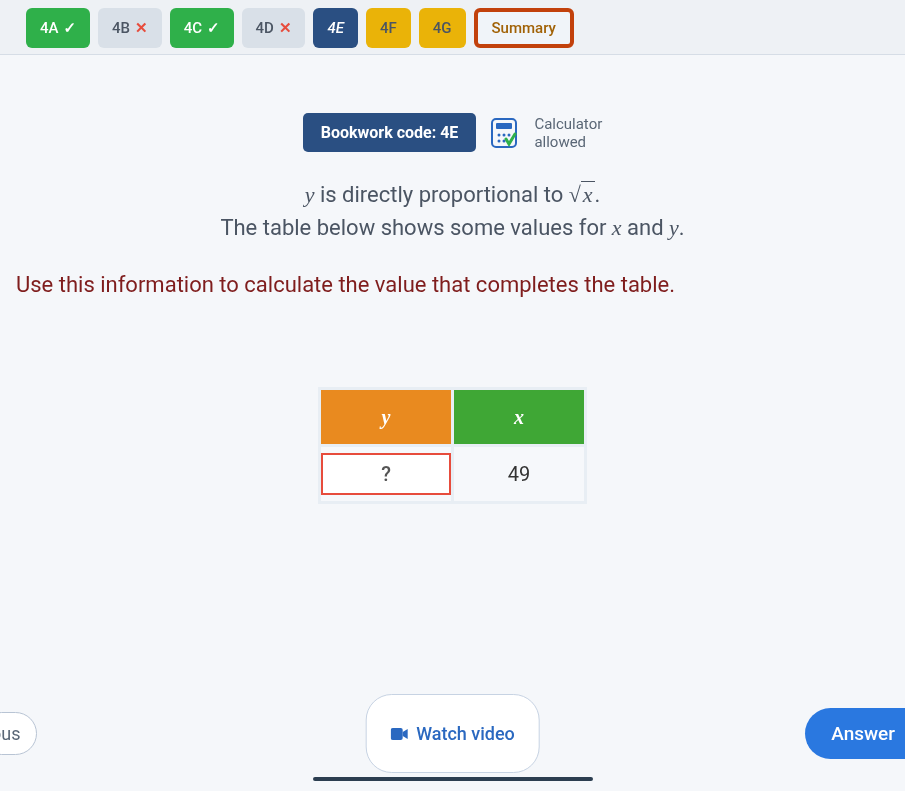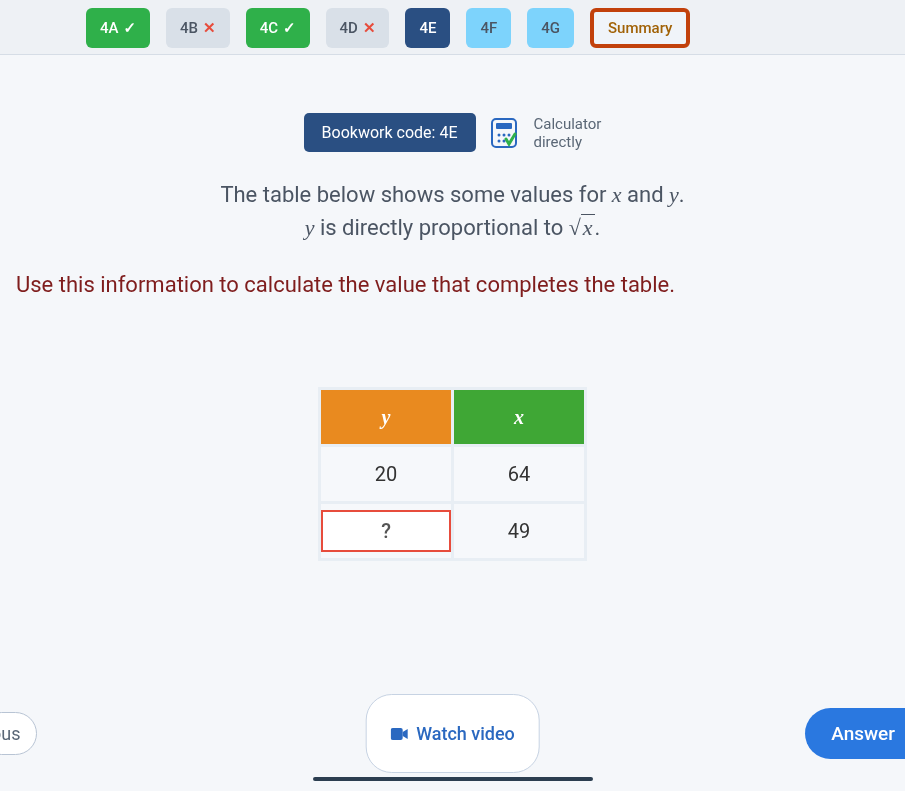--- a/index.html
+++ b/index.html
@@ -6,61 +6,61 @@
     body {
       font-family: -apple-system, BlinkMacSystemFont, "Segoe UI", Roboto, sans-serif;
       background: #f5f7fa;
       width: 905px;
       height: 791px;
       position: relative;
       overflow: hidden;
     }
     .tabs {
       display: flex;
-      gap: 16px;
-      padding: 8px 0 6px 86px;
+      gap: 8px;
+      padding: 8px 0 6px 26px;
       background: #eef1f5;
       border-bottom: 1px solid #d6dde6;
     }
     .tab {
       padding: 7px 14px;
       border-radius: 6px;
       font-size: 15px;
       font-weight: 500;
       display: flex;
       align-items: center;
       gap: 5px;
       cursor: pointer;
       color: #4b5563;
-      background: #7dd3fc;
+      background: #eab308;
     }
     .tab.correct { background: #2fb04a; color: #fff; }
     .tab.wrong { background: #d9e0e8; color: #4b5563; }
-    .tab.active { background: #2a4f82; color: #fff; }
+    .tab.active { background: #2a4f82; color: #fff; font-style: italic; }
     .tab.summary { color: #a16207; background: #f0f4f9; border: 4px solid #c2410c; }
     .mark { font-weight: 700; font-size: 15px; }
     .mark.check { color: #fff; }
     .mark.x { color: #e74c3c; }
     .tab.correct .mark.check { color: #fff; }
     .tab.wrong .mark.x { color: #e74c3c; }
     
     .info-row {
       display: flex;
       align-items: center;
       justify-content: center;
       gap: 14px;
       margin-top: 58px;
     }
     .bookwork {
       background: #2a4f82;
       color: #fff;
       padding: 10px 18px;
       border-radius: 5px;
       font-size: 16px;
-      font-weight: 400;
+      font-weight: 700;
     }
     .calc-wrap { display: flex; align-items: center; gap: 16px; }
     .calc-icon {
       width: 28px; height: 32px;
       position: relative;
     }
     .calc-icon svg { width: 100%; height: 100%; }
     .calc-text { font-size: 15px; color: #5a6776; line-height: 1.2; }
     
     .question {
@@ -219,46 +219,42 @@
         <circle cx="9" cy="18" r="1.5" fill="#2a68c0"></circle>
         <circle cx="14" cy="18" r="1.5" fill="#2a68c0"></circle>
         <circle cx="19" cy="18" r="1.5" fill="#2a68c0"></circle>
         <circle cx="9" cy="24" r="1.5" fill="#2a68c0"></circle>
         <circle cx="14" cy="24" r="1.5" fill="#2a68c0"></circle>
         <path d="M16 22 L19 27 L25 17" stroke="#2fb04a" stroke-width="3" fill="none" stroke-linecap="round"></path>
       </svg>
     </span>
     <div class="calc-text">
       <div>Calculator</div>
-      <div>directly</div>
+      <div>allowed</div>
     </div>
   </div>
 </div>
 
 <div class="question">
   <div>
+    <span class="math">y</span><span> is directly proportional to </span><span class="sqrt"><span class="sqrt-sym">√</span><span class="sqrt-arg math">x</span></span><span>.</span>
+  </div>
+  <div>
     <span>The table below shows some values for </span><span class="math">x</span><span> and </span><span class="math">y</span><span>.</span>
-  </div>
-  <div>
-    <span class="math">y</span><span> is directly proportional to </span><span class="sqrt"><span class="sqrt-sym">√</span><span class="sqrt-arg math">x</span></span><span>.</span>
   </div>
 </div>
 
 <div class="instruction">Use this information to calculate the value that completes the table.</div>
 
 <div class="table-wrap">
   <table class="data">
     <tbody>
         <tr>
       <th class="y-head">y</th>
       <th class="x-head">x</th>
-    </tr>
-    <tr>
-      <td>20</td>
-      <td>64</td>
     </tr>
     <tr>
       <td>
             <div class="input-cell" style="height:42px;display:flex;align-items:center;justify-content:center;">?</div>
           </td>
       <td>49</td>
     </tr>
   </tbody>
     </table>
 </div>

